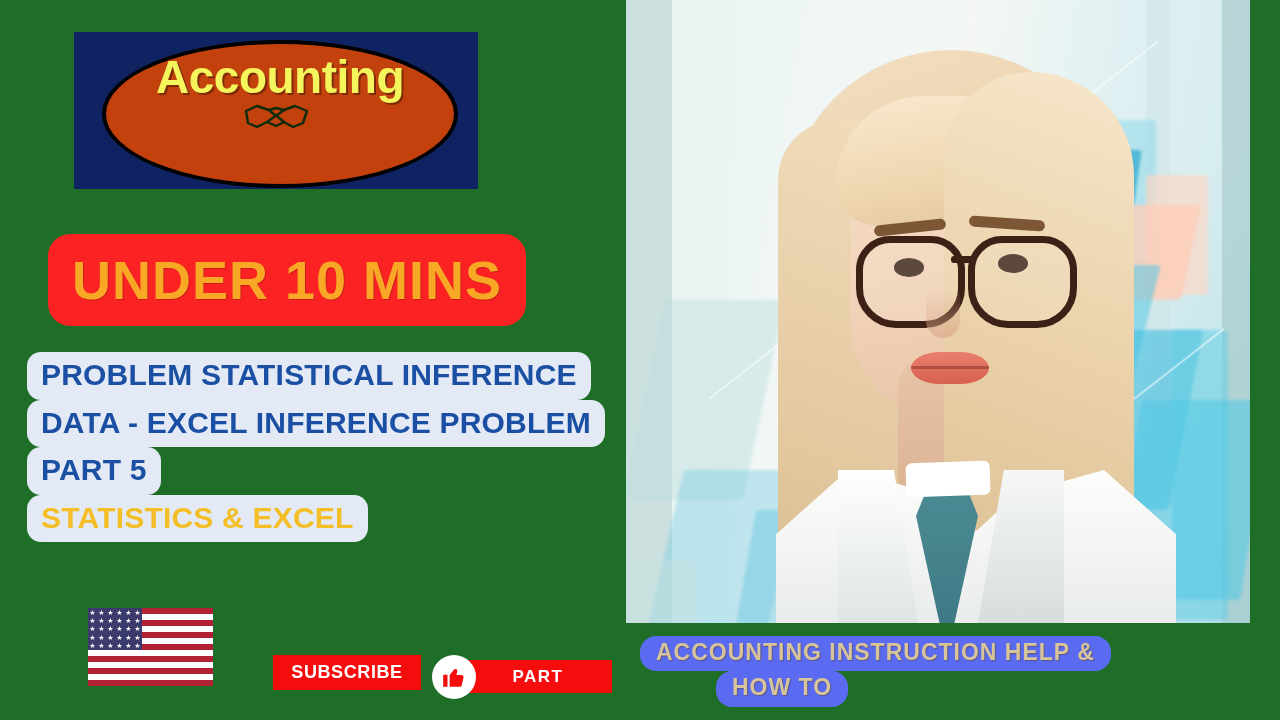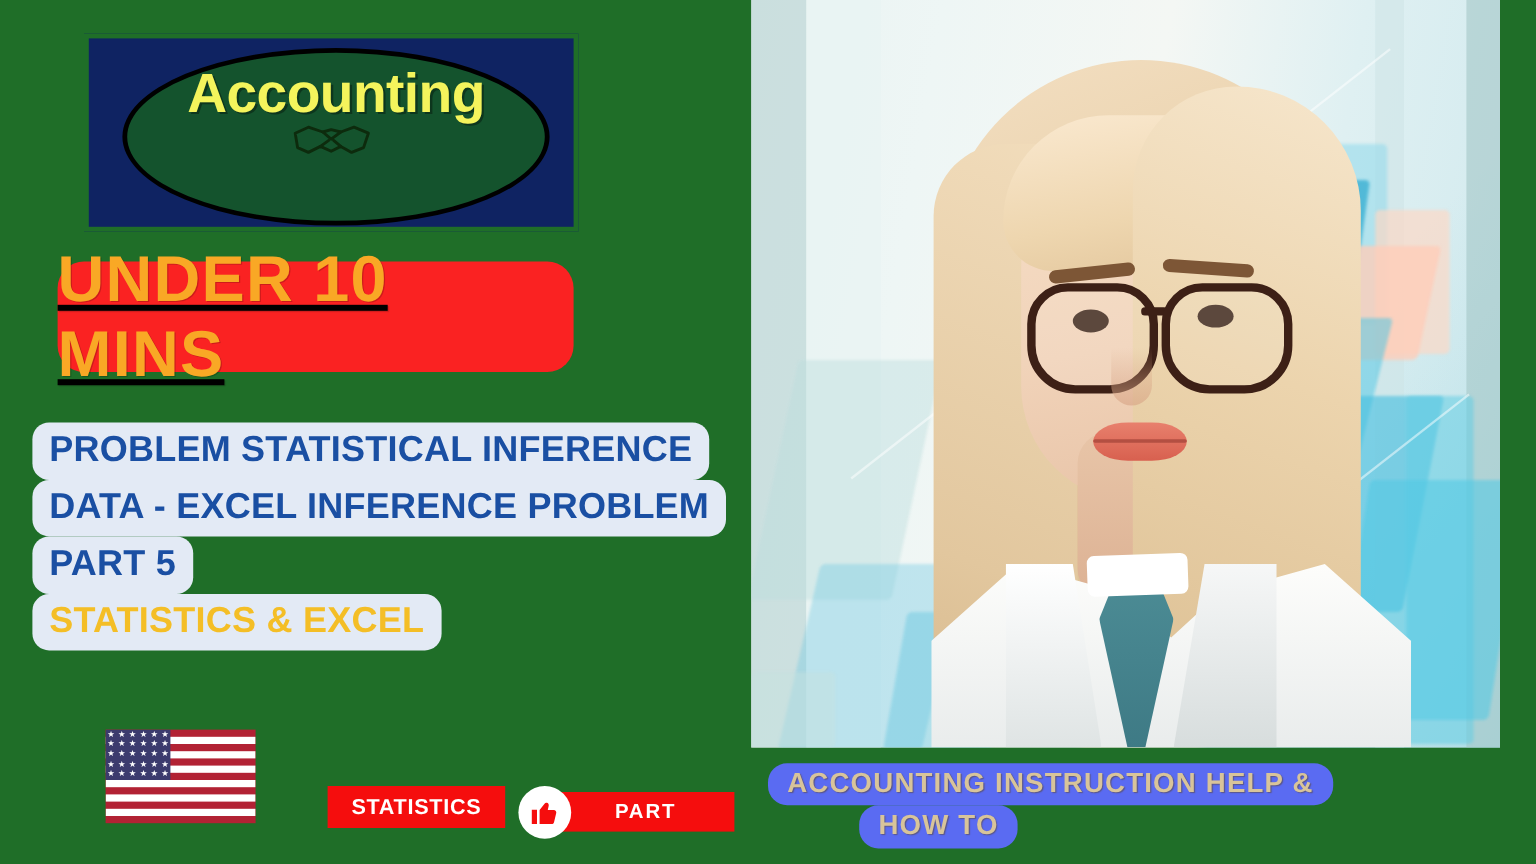--- a/index.html
+++ b/index.html
@@ -102,39 +102,39 @@
   }
   .collar{position:absolute;left:280px;top:462px;width:84px;height:34px;background:#ffffff;border-radius:6px;transform:rotate(-2deg);}
 
   
   .logo{
     position:absolute;left:70px;top:28px;width:412px;height:165px;
     background:#0F2362;border:4px solid #1F6E28;box-sizing:border-box;
   }
   .logo-ellipse{
     position:absolute;left:28px;top:8px;width:356px;height:148px;
-    background:#14532d;border:4px solid #000;border-radius:50%;
+    background:#c2410c;border:4px solid #000;border-radius:50%;
     display:flex;flex-direction:column;align-items:center;justify-content:flex-start;
     padding-top:10px;box-sizing:border-box;
   }
   .logo-title{
     font-size:46px;font-weight:bold;color:#F4F45C;letter-spacing:-.5px;
     text-shadow:2px 2px 0 rgba(0,0,0,.35);line-height:1;
   }
   .logo-sub{
     font-size:19px;font-weight:bold;color:#F4F45C;margin-top:6px;
     text-shadow:1px 1px 0 rgba(0,0,0,.3);line-height:1;
   }
   .handshake{margin-top:2px;}
 
   
   .banner{
-    position:absolute;left:48px;top:218px;width:430px;height:92px;
+    position:absolute;left:48px;top:234px;width:478px;height:92px;
     background:#FA2222;border-radius:22px;
-    display:flex;align-items:center;justify-content:center;text-decoration:underline;
+    display:flex;align-items:center;justify-content:center;
   }
   .banner-text{
     font-size:54px;font-weight:bold;color:#F9A825;letter-spacing:1px;
     text-shadow:1px 1px 0 rgba(0,0,0,.18);
   }
 
   
   .title-wrap{position:absolute;left:27px;top:352px;}
   .tline{
     display:block;width:max-content;
@@ -300,21 +300,21 @@
       <span class="star">★</span>
         <span class="star">★</span>
         <span class="star">★</span>
         <span class="star">★</span>
         <span class="star">★</span>
         <span class="star">★</span>
     </div>
   </div>
 
   <div class="subscribe">
-    <span>STATISTICS</span>
+    <span>SUBSCRIBE</span>
   </div>
 
   <div class="like-wrap">
     <div class="like-bar">
       <span>PART</span>
     </div>
     <div class="like-circle">
       <svg width="26" height="26" viewBox="0 0 24 24" aria-hidden="true">
         <path fill="#F50D0D" d="M2 10h4v11H2zM8 21h9.2c.9 0 1.7-.6 1.9-1.5l1.7-7c.3-1.2-.6-2.4-1.9-2.4h-4.6l.7-3.3c.2-1-.4-2-1.4-2.2-.7-.2-1.4.1-1.8.7L8 10.2z"></path>
       </svg>

